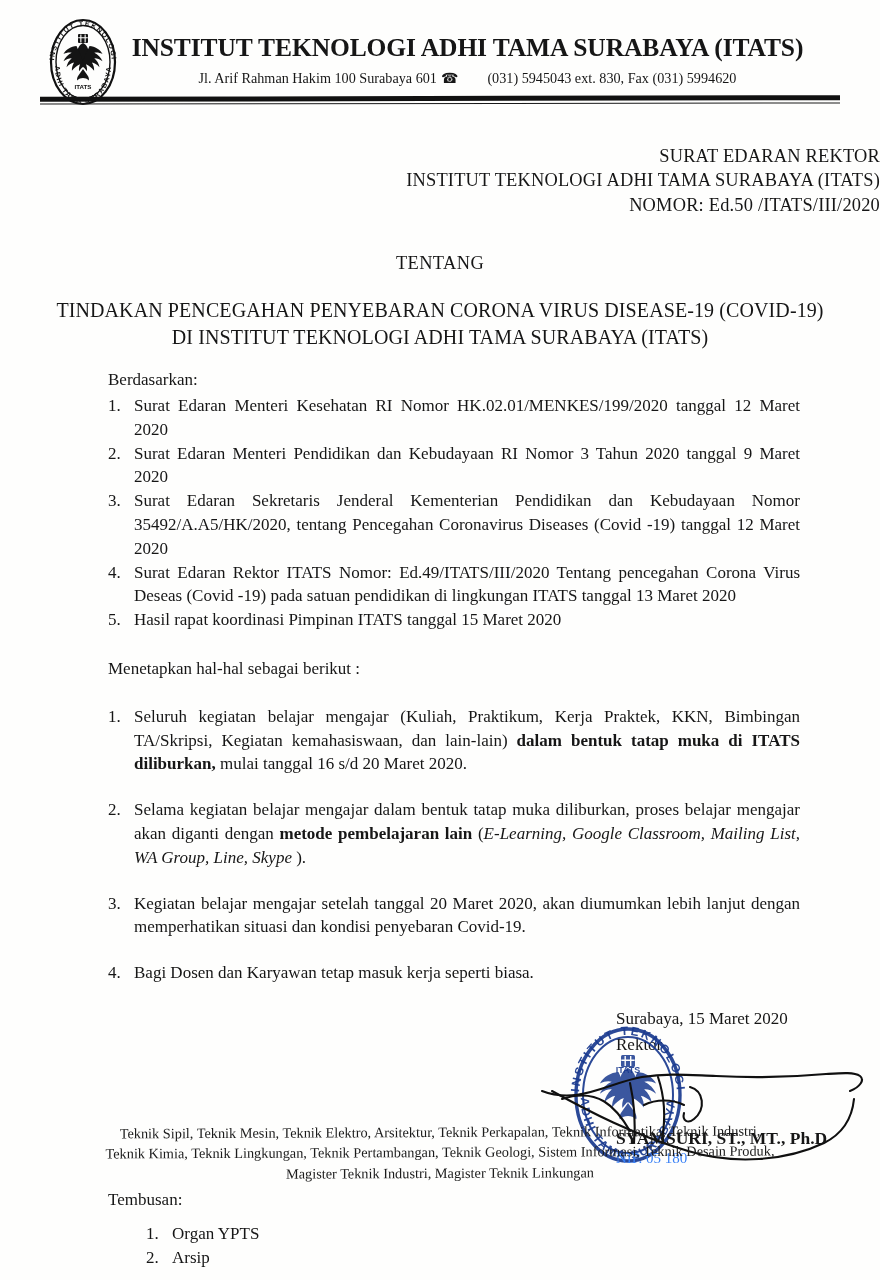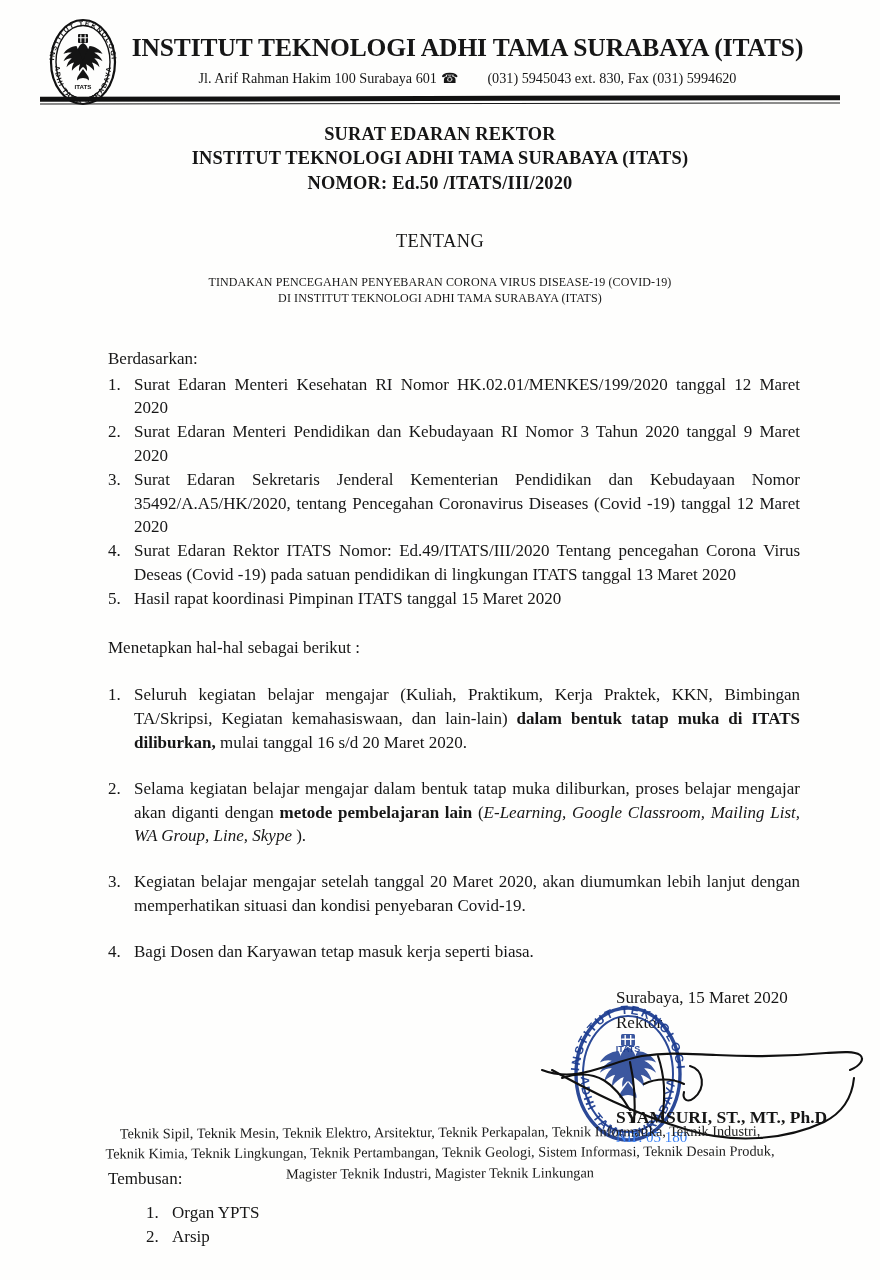--- a/index.html
+++ b/index.html
@@ -81,50 +81,49 @@
   .rule-thin {
     height: 1.4px;
     background: #1a1a1a;
     width: 100%;
     margin-top: 2px;
     transform: skewY(-0.08deg);
   }
 
   
   .title-block {
-    margin-top: 16px;
-    text-align: center;
+    margin-top: 38px;
+    text-align: right;
     line-height: 1.33;
-    font-weight: bold;
   }
   .title-block .t-line {
     font-size: 18.4px;
     letter-spacing: 0.2px;
   }
   .title-block .t-nomor {
     font-size: 18.4px;
     letter-spacing: 0.2px;
   }
   .tentang {
     margin-top: 36px;
     font-size: 18.4px;
     text-align: center;
     letter-spacing: 0.4px;
   }
   .subject {
     margin-top: 23px;
     text-align: center;
-    font-size: 12px;
+    font-size: 20px;
     line-height: 1.33;
     letter-spacing: 0.1px;
   }
 
   
   .body-wrap {
-    margin: 40px 80px 0 108px;
+    margin: 18px 80px 0 108px;
     font-size: 17px;
     line-height: 1.40;
   }
   .intro { font-size: 17px; }
 
   ol.num-list {
     list-style: none;
     margin: 2px 0 0 0;
     padding: 0;
   }

